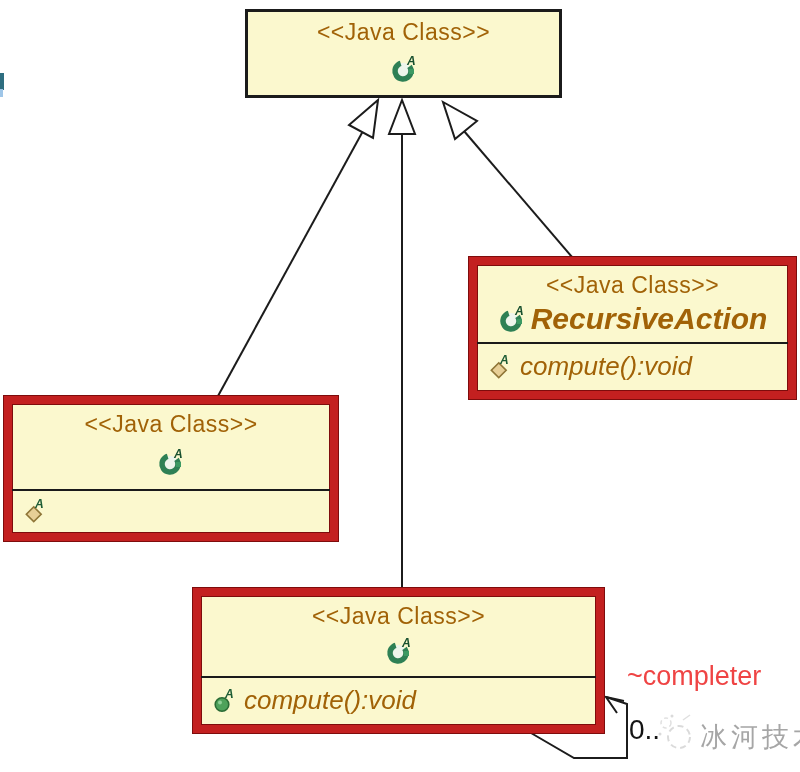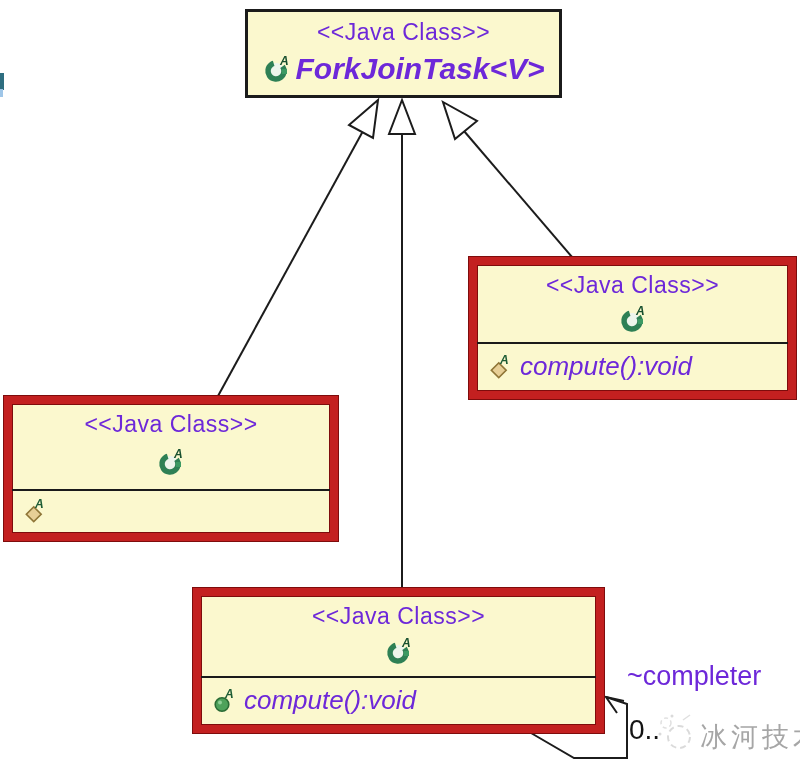--- a/index.html
+++ b/index.html
@@ -6,21 +6,21 @@
   .canvas {
     position:relative; width:800px; height:772px; background:#ffffff;
     font-family:"Liberation Sans", sans-serif; overflow:hidden;
   }
   svg.overlay { position:absolute; left:0; top:0; }
   .edge { stroke:#1c1c1c; stroke-width:2; fill:none; }
   .tri  { fill:#ffffff; stroke:#1c1c1c; stroke-width:2; stroke-linejoin:miter; }
 
   .uml-box {
     position:absolute; background:#fbf8ce; box-sizing:border-box;
-    display:flex; flex-direction:column; color:#6d28d9;
+    display:flex; flex-direction:column; color:#a16207;
   }
   .uml-box.plain    { border:3px solid #1b1b1b; }
   .uml-box.selected {
     border:8px solid #c32020;
     box-shadow: 0 0 0 1px #7e0c0c, inset 0 0 0 1px #7e0c0c;
   }
   .stereotype {
     text-align:center; font-size:23px; letter-spacing:0.5px; padding-top:7px;
     white-space:nowrap;
   }
@@ -31,21 +31,21 @@
   }
   .sep { border-top:2px solid #1a1a1a; margin:0; }
   .method-row {
     display:flex; align-items:center; gap:7px;
     font-size:26px; font-style:italic; padding:7px 8px 9px 10px;
     white-space:nowrap;
   }
   .icon-wrap { position:relative; flex:0 0 auto; line-height:0; }
 
   .edge-label {
-    position:absolute; font-size:27px; color:#6d28d9; white-space:nowrap;
+    position:absolute; font-size:27px; color:#ef4444; white-space:nowrap;
   }
   .multiplicity-label {
     position:absolute; font-size:28px; color:#141414; white-space:nowrap;
   }
   .watermark-text {
     position:absolute; font-size:27px; color:#a6a6a6; letter-spacing:4px;
     white-space:nowrap; text-shadow:0 0 5px #ffffff;
   }
   .watermark-logo { position:absolute; opacity:0.55; }
   .edge-artifact-top { position:absolute; left:0; top:73px; width:4px; height:17px; background:#2e6e80; }
@@ -78,34 +78,34 @@
   <div class="uml-box plain" style="left:245px; top:9px; width:317px; height:89px;">
     <div class="stereotype">&lt;&lt;Java Class&gt;&gt;</div>
     <div class="name-row">
       <span class="icon-wrap">
         <svg width="28" height="28" viewBox="0 0 28 28">
           <circle cx="13" cy="16" r="8" fill="#eef5ec" stroke="#2e8055" stroke-width="5.5" stroke-dasharray="40 11" transform="rotate(-35 13 16)"></circle>
           <rect x="19" y="14" width="5" height="5" fill="#3c9a63"></rect>
           <text x="17" y="10" font-size="12" font-weight="bold" fill="#174f2e">A</text>
         </svg>
       </span>
-      <span>ForkJoinTask&lt;V&gt;</span>
     </div>
   </div>
 
   <div class="uml-box selected" style="left:469px; top:257px; width:327px; height:142px;">
     <div class="stereotype">&lt;&lt;Java Class&gt;&gt;</div>
     <div class="name-row">
       <span class="icon-wrap">
         <svg width="28" height="28" viewBox="0 0 28 28">
           <circle cx="13" cy="16" r="8" fill="#eef5ec" stroke="#2e8055" stroke-width="5.5" stroke-dasharray="40 11" transform="rotate(-35 13 16)"></circle>
           <rect x="19" y="14" width="5" height="5" fill="#3c9a63"></rect>
           <text x="17" y="10" font-size="12" font-weight="bold" fill="#174f2e">A</text>
         </svg>
       </span>
+      <span>RecursiveAction</span>
     </div>
     <div class="sep"></div>
     <div class="method-row">
       <span class="icon-wrap">
         <svg width="26" height="26" viewBox="0 0 26 26">
           <rect x="6.5" y="11" width="10.5" height="10.5" transform="rotate(45 11.75 16.25)" fill="#e7cf96" stroke="#8f7638" stroke-width="1.6"></rect>
           <text x="13" y="10" font-size="12" font-weight="bold" fill="#1d5c35">A</text>
         </svg>
       </span>
       <span>compute():void</span>

